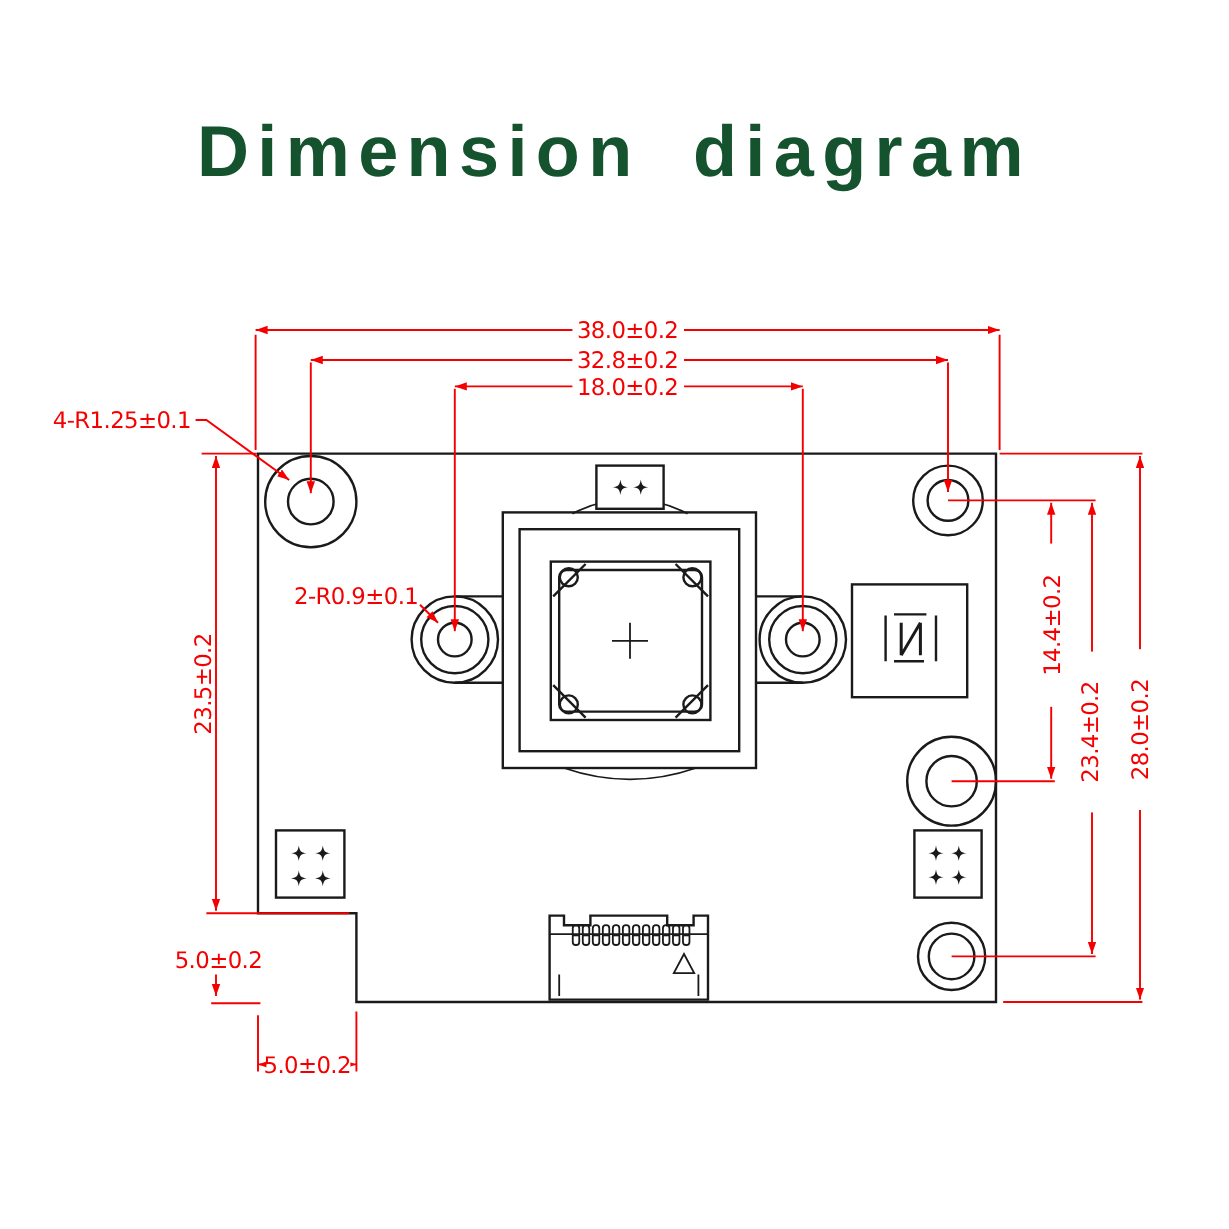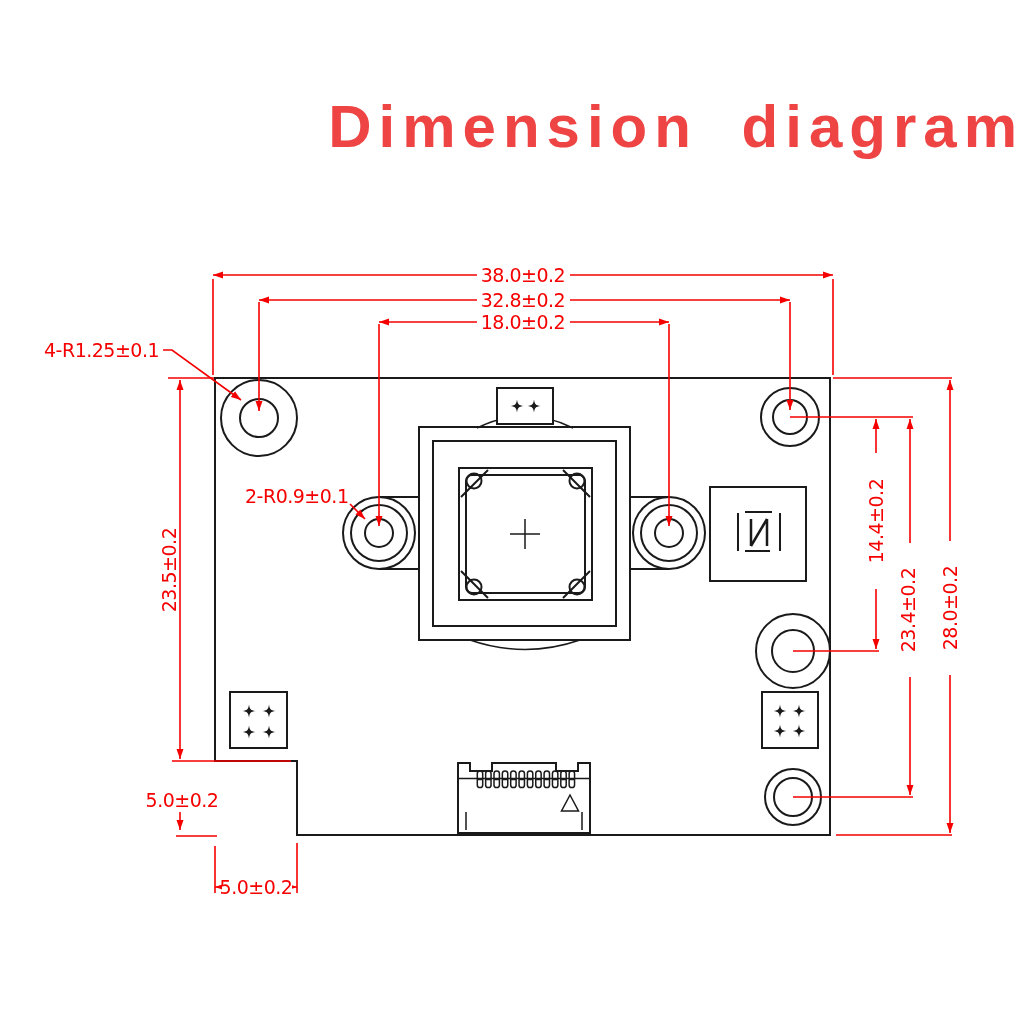--- a/index.html
+++ b/index.html
@@ -1,20 +1,20 @@
 <!DOCTYPE html>
 <html><head>
 <meta charset="utf-8">
 <style>
   html,body{margin:0;padding:0;background:#ffffff;}
   .canvas{position:relative;width:1024px;height:1024px;background:#ffffff;overflow:hidden;
           font-family:"DejaVu Sans",sans-serif;}
-  .title{position:absolute;left:0;top:92px;width:100%;text-align:right;
+  .title{position:absolute;left:0;top:92px;width:100%;text-align:center;
          font-family:"Liberation Sans",sans-serif;font-weight:700;font-size:60px;
-         letter-spacing:7px;word-spacing:20px;color:#ef4444;white-space:nowrap;}
+         letter-spacing:7px;word-spacing:20px;color:#14532d;white-space:nowrap;}
   svg text.dim{fill:#f50000;font-family:"DejaVu Sans",sans-serif;font-size:19px;letter-spacing:-0.5px;}
 </style>
 </head>
 <body>
 
 <div class="canvas">
 
   <div class="title">Dimension diagram</div>
 
   <svg width="1024" height="1024" viewBox="0 0 1024 1024" style="position:absolute;left:0;top:0">

